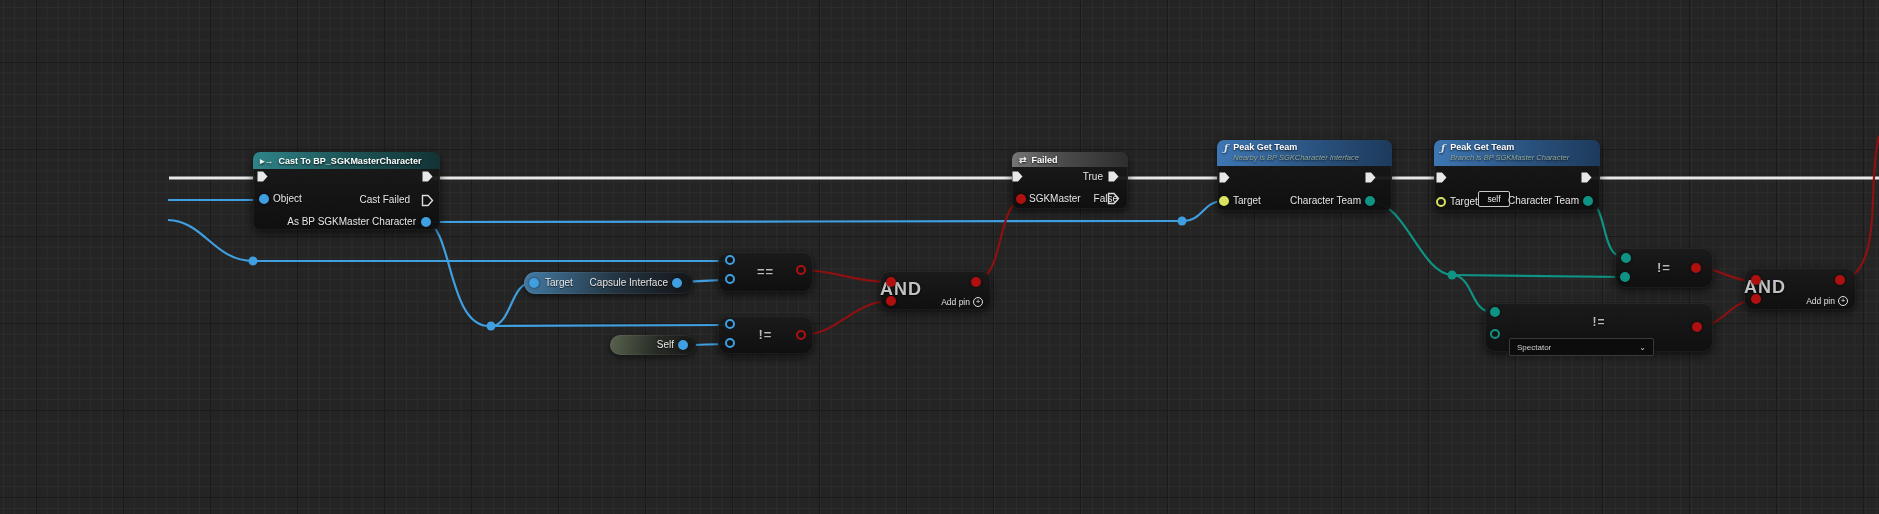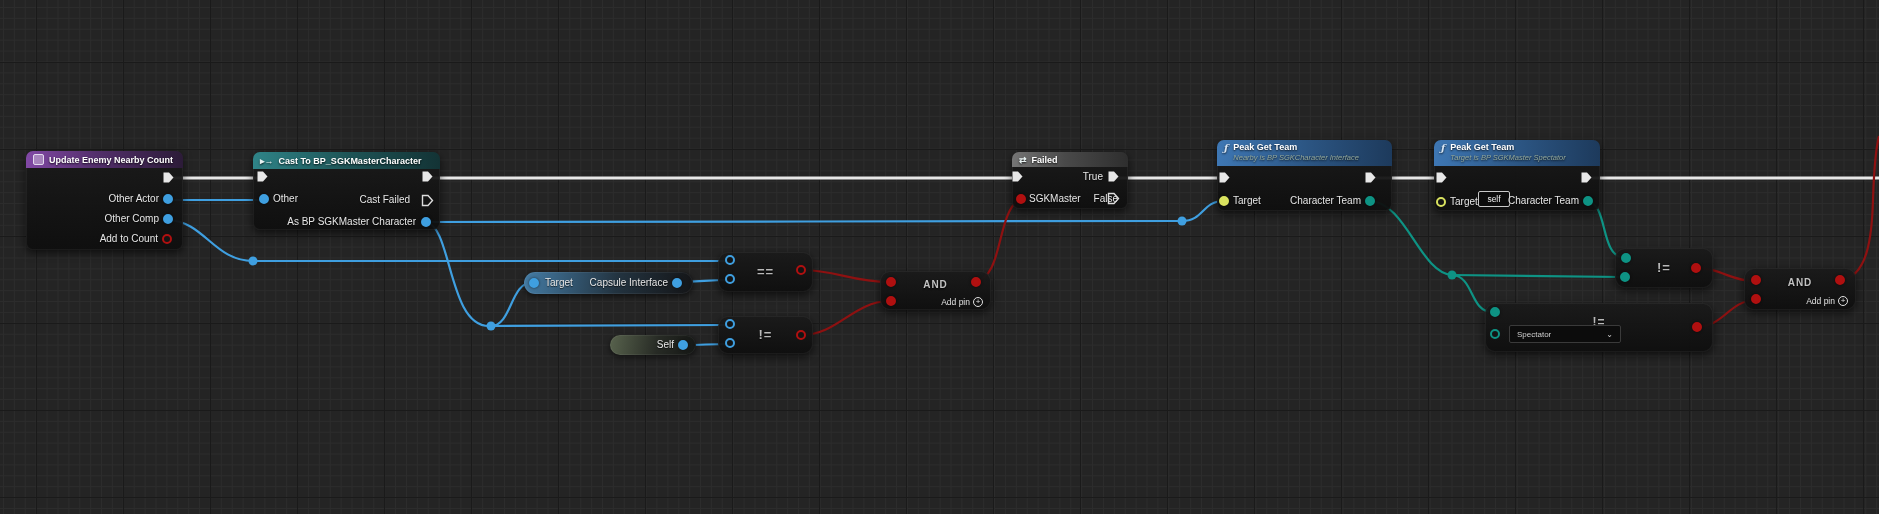--- a/index.html
+++ b/index.html
@@ -38,21 +38,21 @@
   .ficon{font-family:"DejaVu Serif",serif;font-style:italic;font-size:10px;color:#d7e6f5;flex:none;padding-top:2px;}
   .pin{position:absolute;width:10px;height:10px;border-radius:50%;box-sizing:border-box;
        border:2px solid currentColor;}
   .pin.fill{background:currentColor;box-shadow:0 0 3px rgba(0,0,0,.6);}
   .pin.ring{background:#141414;}
   .exec{position:absolute;width:13px;height:13px;}
   .plabel{position:absolute;font-size:10px;line-height:10px;color:#e6e6e6;white-space:nowrap;
           text-shadow:0 1px 1px rgba(0,0,0,.7);}
   .op{position:absolute;left:0;right:0;text-align:center;font-size:13px;font-weight:bold;
       color:#b9b9b9;letter-spacing:1px;text-shadow:0 1px 1px #000;}
-  .bigop{position:absolute;left:0;right:0;text-align:center;font-size:10px;font-weight:bold;
+  .bigop{position:absolute;left:0;right:0;text-align:left;font-size:18px;font-weight:bold;
       color:#c2c2c2;letter-spacing:1px;text-shadow:0 1px 2px #000;}
   .addpin{position:absolute;display:flex;align-items:center;gap:3px;font-size:8.5px;color:#e0e0e0;}
   .addpin-icon{width:10px;height:10px;border:1px solid #e0e0e0;border-radius:50%;display:flex;
       align-items:center;justify-content:center;font-size:8px;line-height:1;box-sizing:border-box;}
   .pill{position:absolute;border-radius:11px;
       box-shadow:0 2px 6px rgba(0,0,0,.6), inset 0 0 0 1px rgba(255,255,255,.06);}
   .pill-blue{background:linear-gradient(100deg,rgba(84,158,213,.75) 0%,rgba(45,75,98,.55) 55%,rgba(20,20,22,.92) 100%),#161616;}
   .pill-green{background:linear-gradient(100deg,rgba(132,150,114,.6) 0%,rgba(60,68,55,.45) 55%,rgba(20,22,20,.92) 100%),#161616;}
   .selfbox{position:absolute;background:#0c0c0c;border:1px solid #c9c9c9;border-radius:2px;
       color:#f0f0f0;font-size:8.5px;display:flex;align-items:center;justify-content:center;}
@@ -103,49 +103,34 @@
       <path d="M1452,275 C1474,276 1470,312 1492,312"></path>
       <path d="M1588,201 C1608,206 1600,252 1622,258"></path>
     </g>
 
     <circle cx="253" cy="261" r="4.5" fill="#3f9fe0"></circle>
     <circle cx="491" cy="326" r="4.5" fill="#3f9fe0"></circle>
     <circle cx="1182" cy="221" r="4.5" fill="#3f9fe0"></circle>
     <circle cx="1452" cy="275" r="4.5" fill="#0e9384"></circle>
   </svg>
 
-  <div class="node" style="left:26px;top:151px;width:157px;height:99px">
-    <div class="hdr hdr-purple">
-      <span class="sq-icon"></span>
-      <span>Update Enemy Nearby Count</span>
-    </div>
-    <svg class="exec" style="left:136px;top:20px" viewBox="0 0 13 13">
-      <path d="M1.5,1.5 L7,1.5 L11.5,6.5 L7,11.5 L1.5,11.5 Z" fill="#e8e8e8"></path>
-      </svg>
-    <span class="plabel" style="right:24px;top:43px">Other Actor</span>
-    <span class="pin fill" style="left:137px;top:43px;color:#3f9fe0"></span>
-    <span class="plabel" style="right:24px;top:63px">Other Comp</span>
-    <span class="pin fill" style="left:137px;top:63px;color:#3f9fe0"></span>
-    <span class="plabel" style="right:25px;top:83px">Add to Count</span>
-    <span class="pin ring" style="left:136px;top:83px;color:#b01010"></span>
-  </div>
 
   <div class="node" style="left:253px;top:152px;width:187px;height:78px">
     <div class="hdr hdr-teal">
       <span class="hicon">▸→</span>
       <span>Cast To BP_SGKMasterCharacter</span>
     </div>
     <svg class="exec" style="left:3px;top:18px" viewBox="0 0 13 13">
       <path d="M1.5,1.5 L7,1.5 L11.5,6.5 L7,11.5 L1.5,11.5 Z" fill="#e8e8e8"></path>
       </svg>
     <svg class="exec" style="left:168px;top:18px" viewBox="0 0 13 13">
       <path d="M1.5,1.5 L7,1.5 L11.5,6.5 L7,11.5 L1.5,11.5 Z" fill="#e8e8e8"></path>
       </svg>
     <span class="pin fill" style="left:6px;top:42px;color:#3f9fe0"></span>
-    <span class="plabel" style="left:20px;top:42px">Other</span>
+    <span class="plabel" style="left:20px;top:42px">Object</span>
     <span class="plabel" style="right:30px;top:43px">Cast Failed</span>
     <svg class="exec" style="left:168px;top:42px" viewBox="0 0 13 13">
       <path d="M1.5,1.5 L7,1.5 L11.5,6.5 L7,11.5 L1.5,11.5 Z" fill="none" stroke="#dcdcdc" stroke-width="1.4"></path>
       </svg>
     <span class="plabel" style="right:24px;top:65px">As BP SGKMaster Character</span>
     <span class="pin fill" style="left:168px;top:65px;color:#3f9fe0"></span>
   </div>
 
   <div class="pill pill-blue" style="left:524px;top:272px;width:169px;height:22px">
     <span class="pin fill" style="left:5px;top:6px;color:#3f9fe0"></span>
@@ -222,21 +207,21 @@
     <span class="plabel" style="left:16px;top:56px">Target</span>
     <span class="plabel" style="right:31px;top:56px">Character Team</span>
     <span class="pin fill" style="left:148px;top:56px;color:#0e9384"></span>
   </div>
 
   <div class="node" style="left:1434px;top:140px;width:166px;height:71px">
     <div class="hdr hdr-blue">
       <span class="ficon">ƒ</span>
       <span class="hstack">
         <span>Peak Get Team</span>
-        <span class="hsub">Target is BP SGKMaster Spectator</span>
+        <span class="hsub">Branch is BP SGKMaster Character</span>
       </span>
     </div>
     <svg class="exec" style="left:1px;top:31px" viewBox="0 0 13 13">
       <path d="M1.5,1.5 L7,1.5 L11.5,6.5 L7,11.5 L1.5,11.5 Z" fill="#e8e8e8"></path>
       </svg>
     <svg class="exec" style="left:146px;top:31px" viewBox="0 0 13 13">
       <path d="M1.5,1.5 L7,1.5 L11.5,6.5 L7,11.5 L1.5,11.5 Z" fill="#e8e8e8"></path>
       </svg>
     <span class="pin ring" style="left:2px;top:57px;color:#d9e25f"></span>
     <span class="plabel" style="left:16px;top:57px">Target</span>
@@ -249,21 +234,21 @@
     <span class="op" style="top:12px">!=</span>
     <span class="pin fill" style="left:6px;top:5px;color:#0e9384"></span>
     <span class="pin fill" style="left:5px;top:24px;color:#0e9384"></span>
     <span class="pin fill" style="left:76px;top:15px;color:#b01010"></span>
   </div>
 
   <div class="node compact" style="left:1485px;top:303px;width:228px;height:49px">
     <span class="op" style="top:12px;font-size:12px">!=</span>
     <span class="pin fill" style="left:5px;top:4px;color:#0e9384"></span>
     <span class="pin ring" style="left:5px;top:26px;color:#0e9384"></span>
-    <span class="dropdown" style="left:24px;top:22px;width:112px;height:18px">
+    <span class="dropdown" style="left:24px;top:35px;width:145px;height:18px">
       <span>Spectator</span>
       <span class="chev">⌄</span>
     </span>
     <span class="pin fill" style="left:207px;top:19px;color:#b01010"></span>
   </div>
 
   <div class="node compact" style="left:1744px;top:268px;width:112px;height:42px">
     <span class="bigop" style="top:9px">AND</span>
     <span class="pin fill" style="left:7px;top:7px;color:#b01010"></span>
     <span class="pin fill" style="left:7px;top:26px;color:#b01010"></span>

